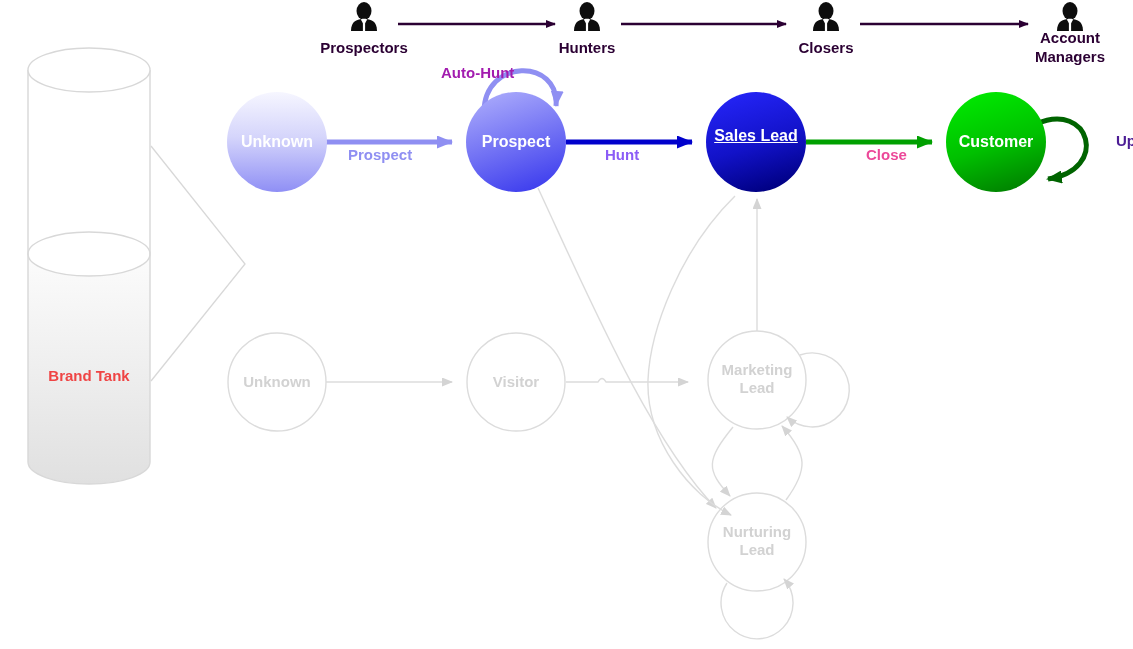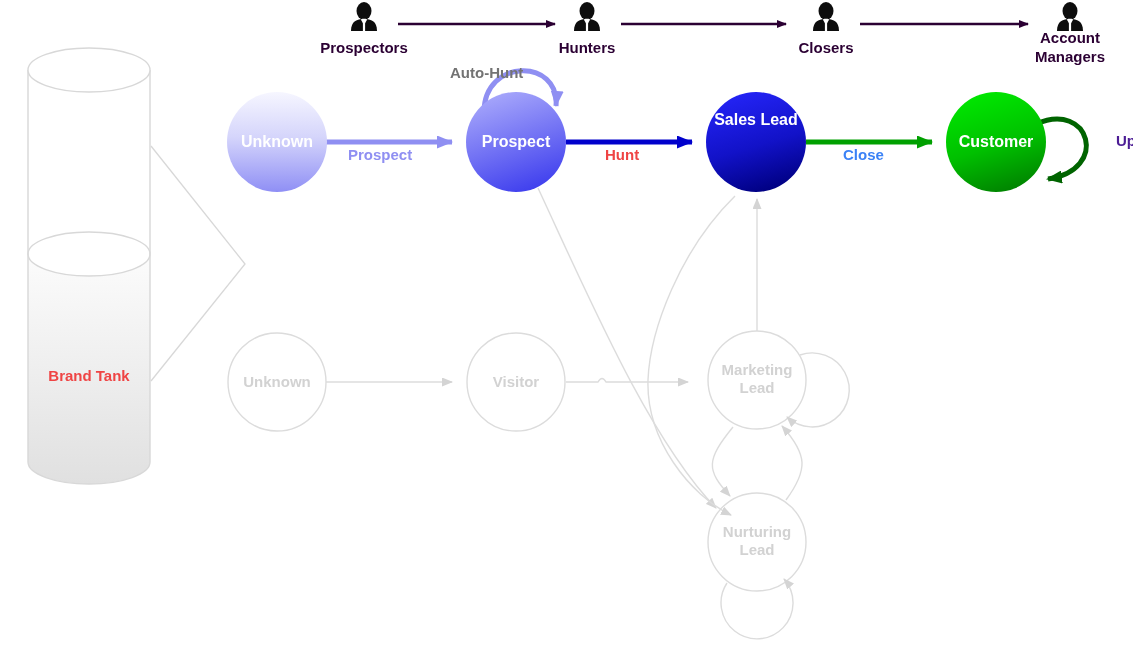--- a/index.html
+++ b/index.html
@@ -171,28 +171,28 @@
       <circle cx="996" cy="142" r="50" fill="url(#gCustomer)"></circle>
     </g>
   </svg>
 
   <div class="role-label" style="left:294px;top:38px;width:140px;text-align:center;">Prospectors</div>
   <div class="role-label" style="left:517px;top:38px;width:140px;">Hunters</div>
   <div class="role-label" style="left:756px;top:38px;width:140px;">Closers</div>
   <div class="role-label" style="left:1011px;top:28px;width:118px;">Account Managers</div>
 
   <div class="edge-label" style="left:348px;top:146px;color:#8f8ff2;">Prospect</div>
-  <div class="edge-label" style="left:441px;top:64px;color:#737373;margin-left:9px;">Auto-Hunt</div>
-  <div class="edge-label" style="left:605px;top:146px;color:#ef4444;">Hunt</div>
-  <div class="edge-label" style="left:843px;top:146px;color:#3b82f6;">Close</div>
+  <div class="edge-label" style="left:441px;top:64px;color:#a21caf;">Auto-Hunt</div>
+  <div class="edge-label" style="left:605px;top:146px;color:#8b5cf6;">Hunt</div>
+  <div class="edge-label" style="left:866px;top:146px;color:#ec4899;">Close</div>
   <div class="edge-label" style="left:1116px;top:132px;color:#4c1d95;">Upsell</div>
 
   <div class="node-label" style="left:207px;top:132px;width:140px;">Unknown</div>
   <div class="node-label" style="left:446px;top:132px;width:140px;">Prospect</div>
-  <div class="node-label" style="left:711px;top:110px;width:90px;">Sales Lead</div>
+  <div class="node-label" style="left:711px;top:126px;width:90px;text-decoration:underline;">Sales Lead</div>
   <div class="node-label" style="left:926px;top:132px;width:140px;">Customer</div>
 
   <div class="ghost-label" style="left:207px;top:373px;width:140px;">Unknown</div>
   <div class="ghost-label" style="left:446px;top:373px;width:140px;">Visitor</div>
   <div class="ghost-label" style="left:712px;top:523px;width:90px;">Nurturing Lead</div>
   <div class="ghost-label" style="left:712px;top:361px;width:90px;">Marketing Lead</div>
 
   <div class="tank-label" style="left:19px;top:367px;width:140px;">Brand Tank</div>
 
 </div>

